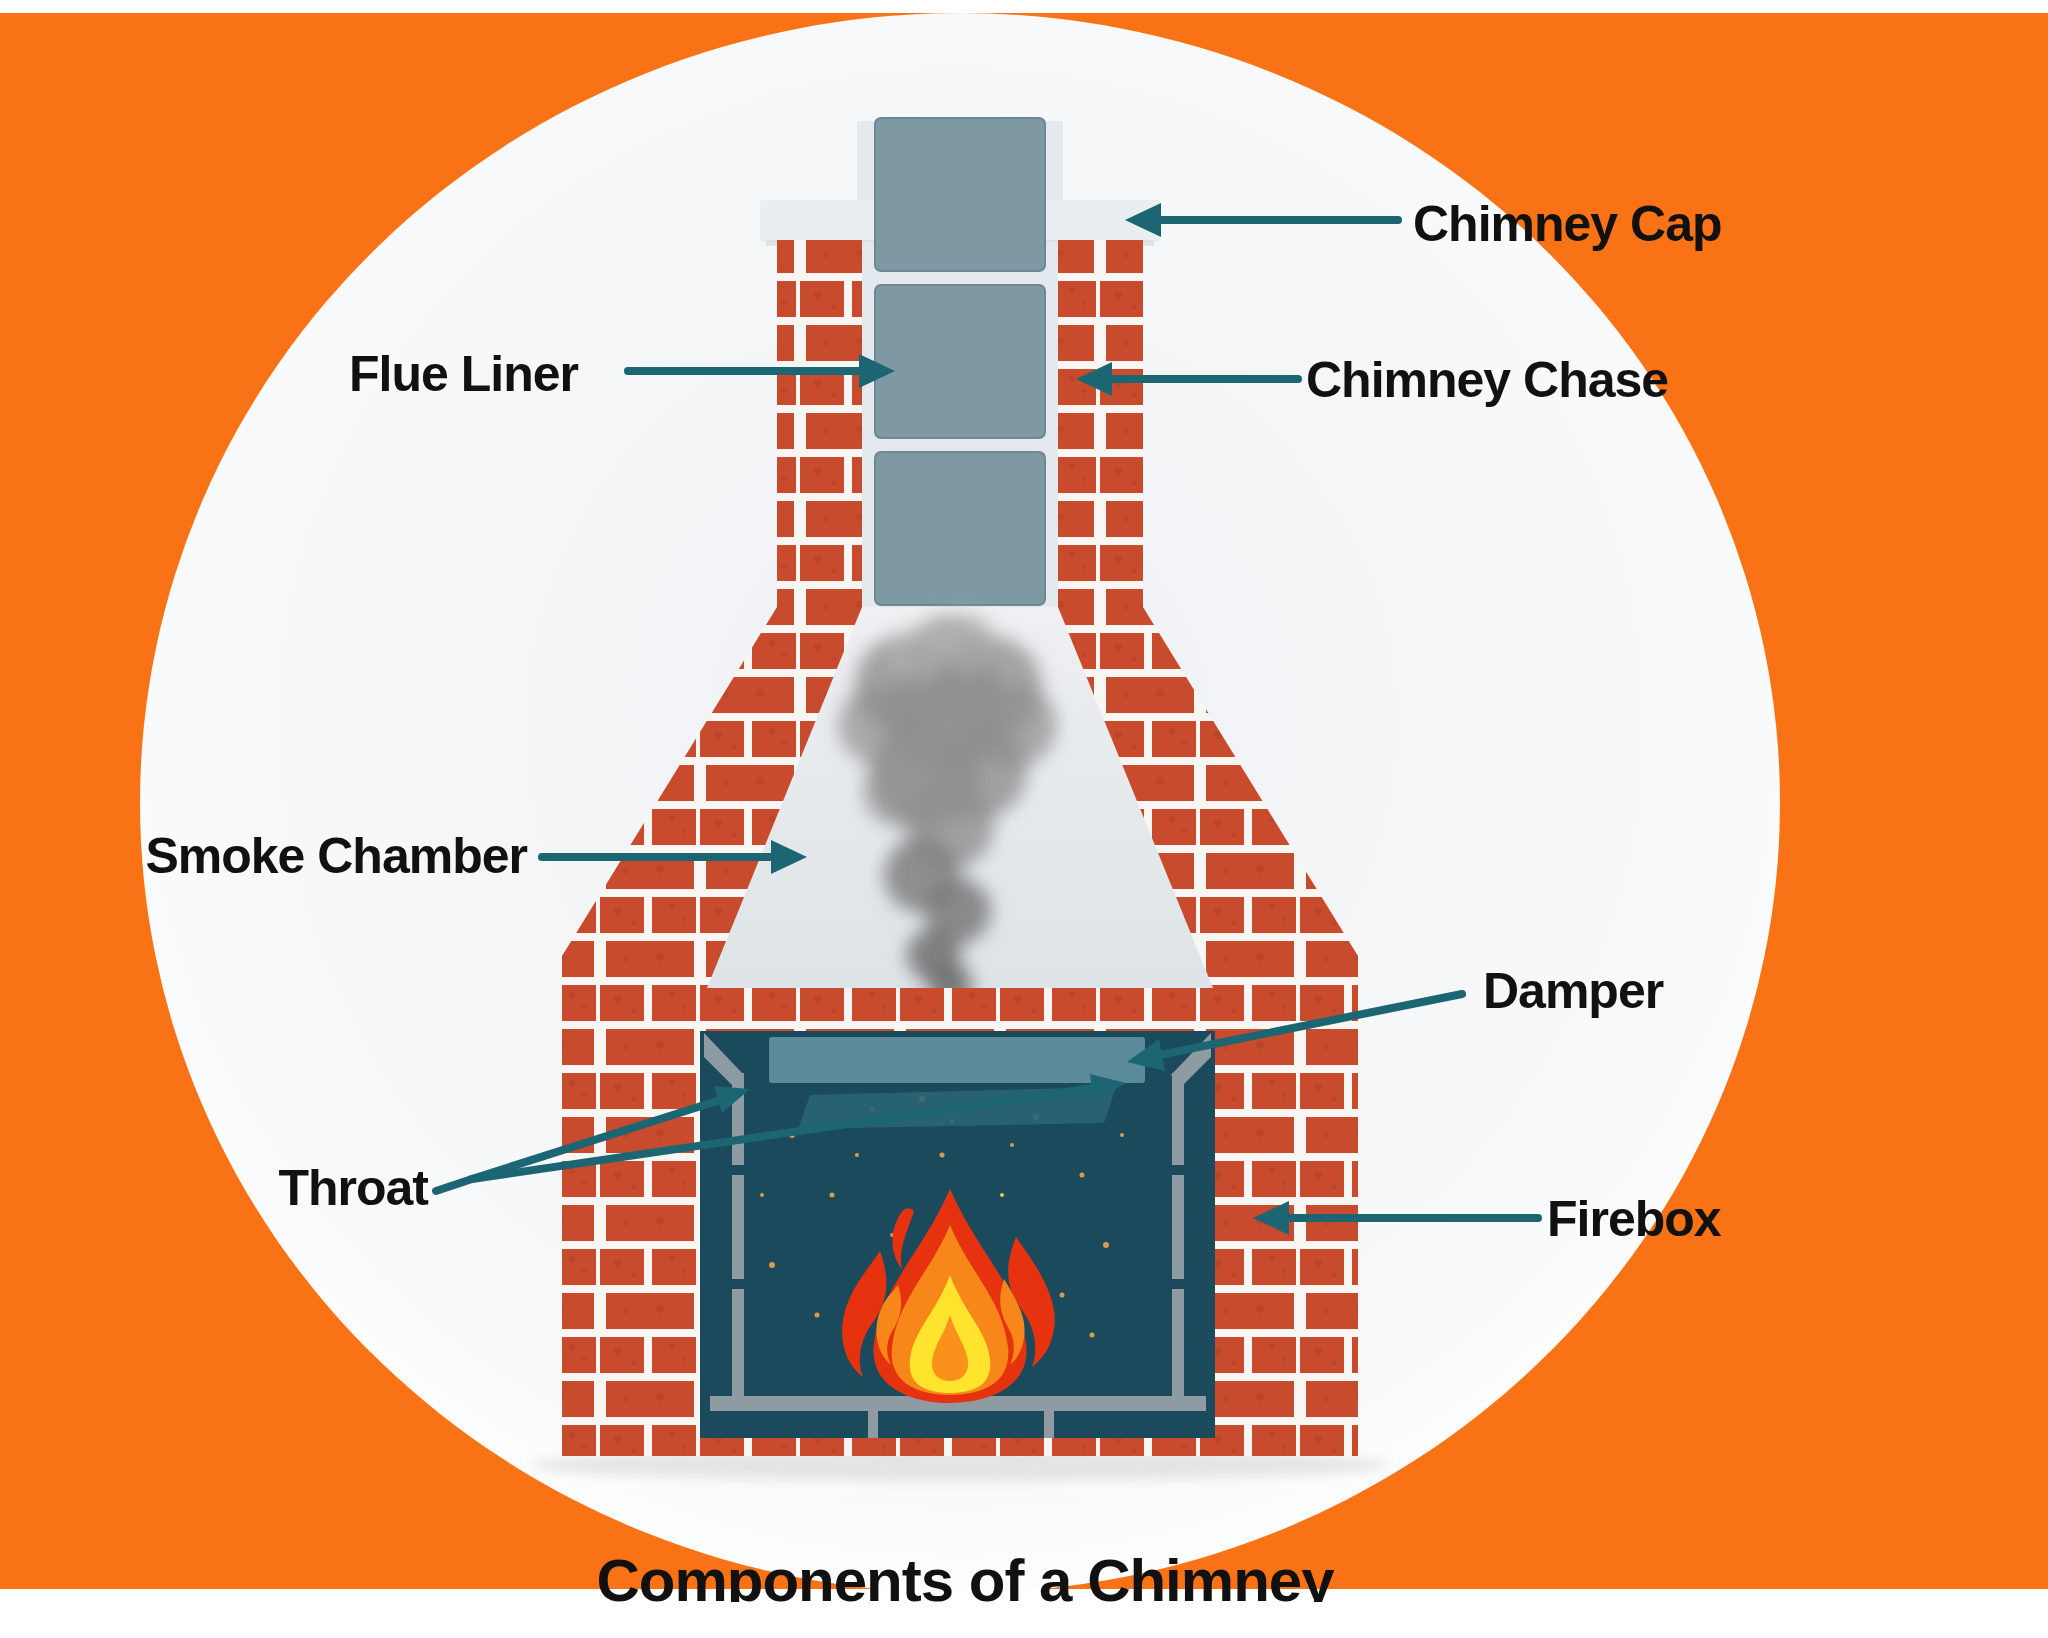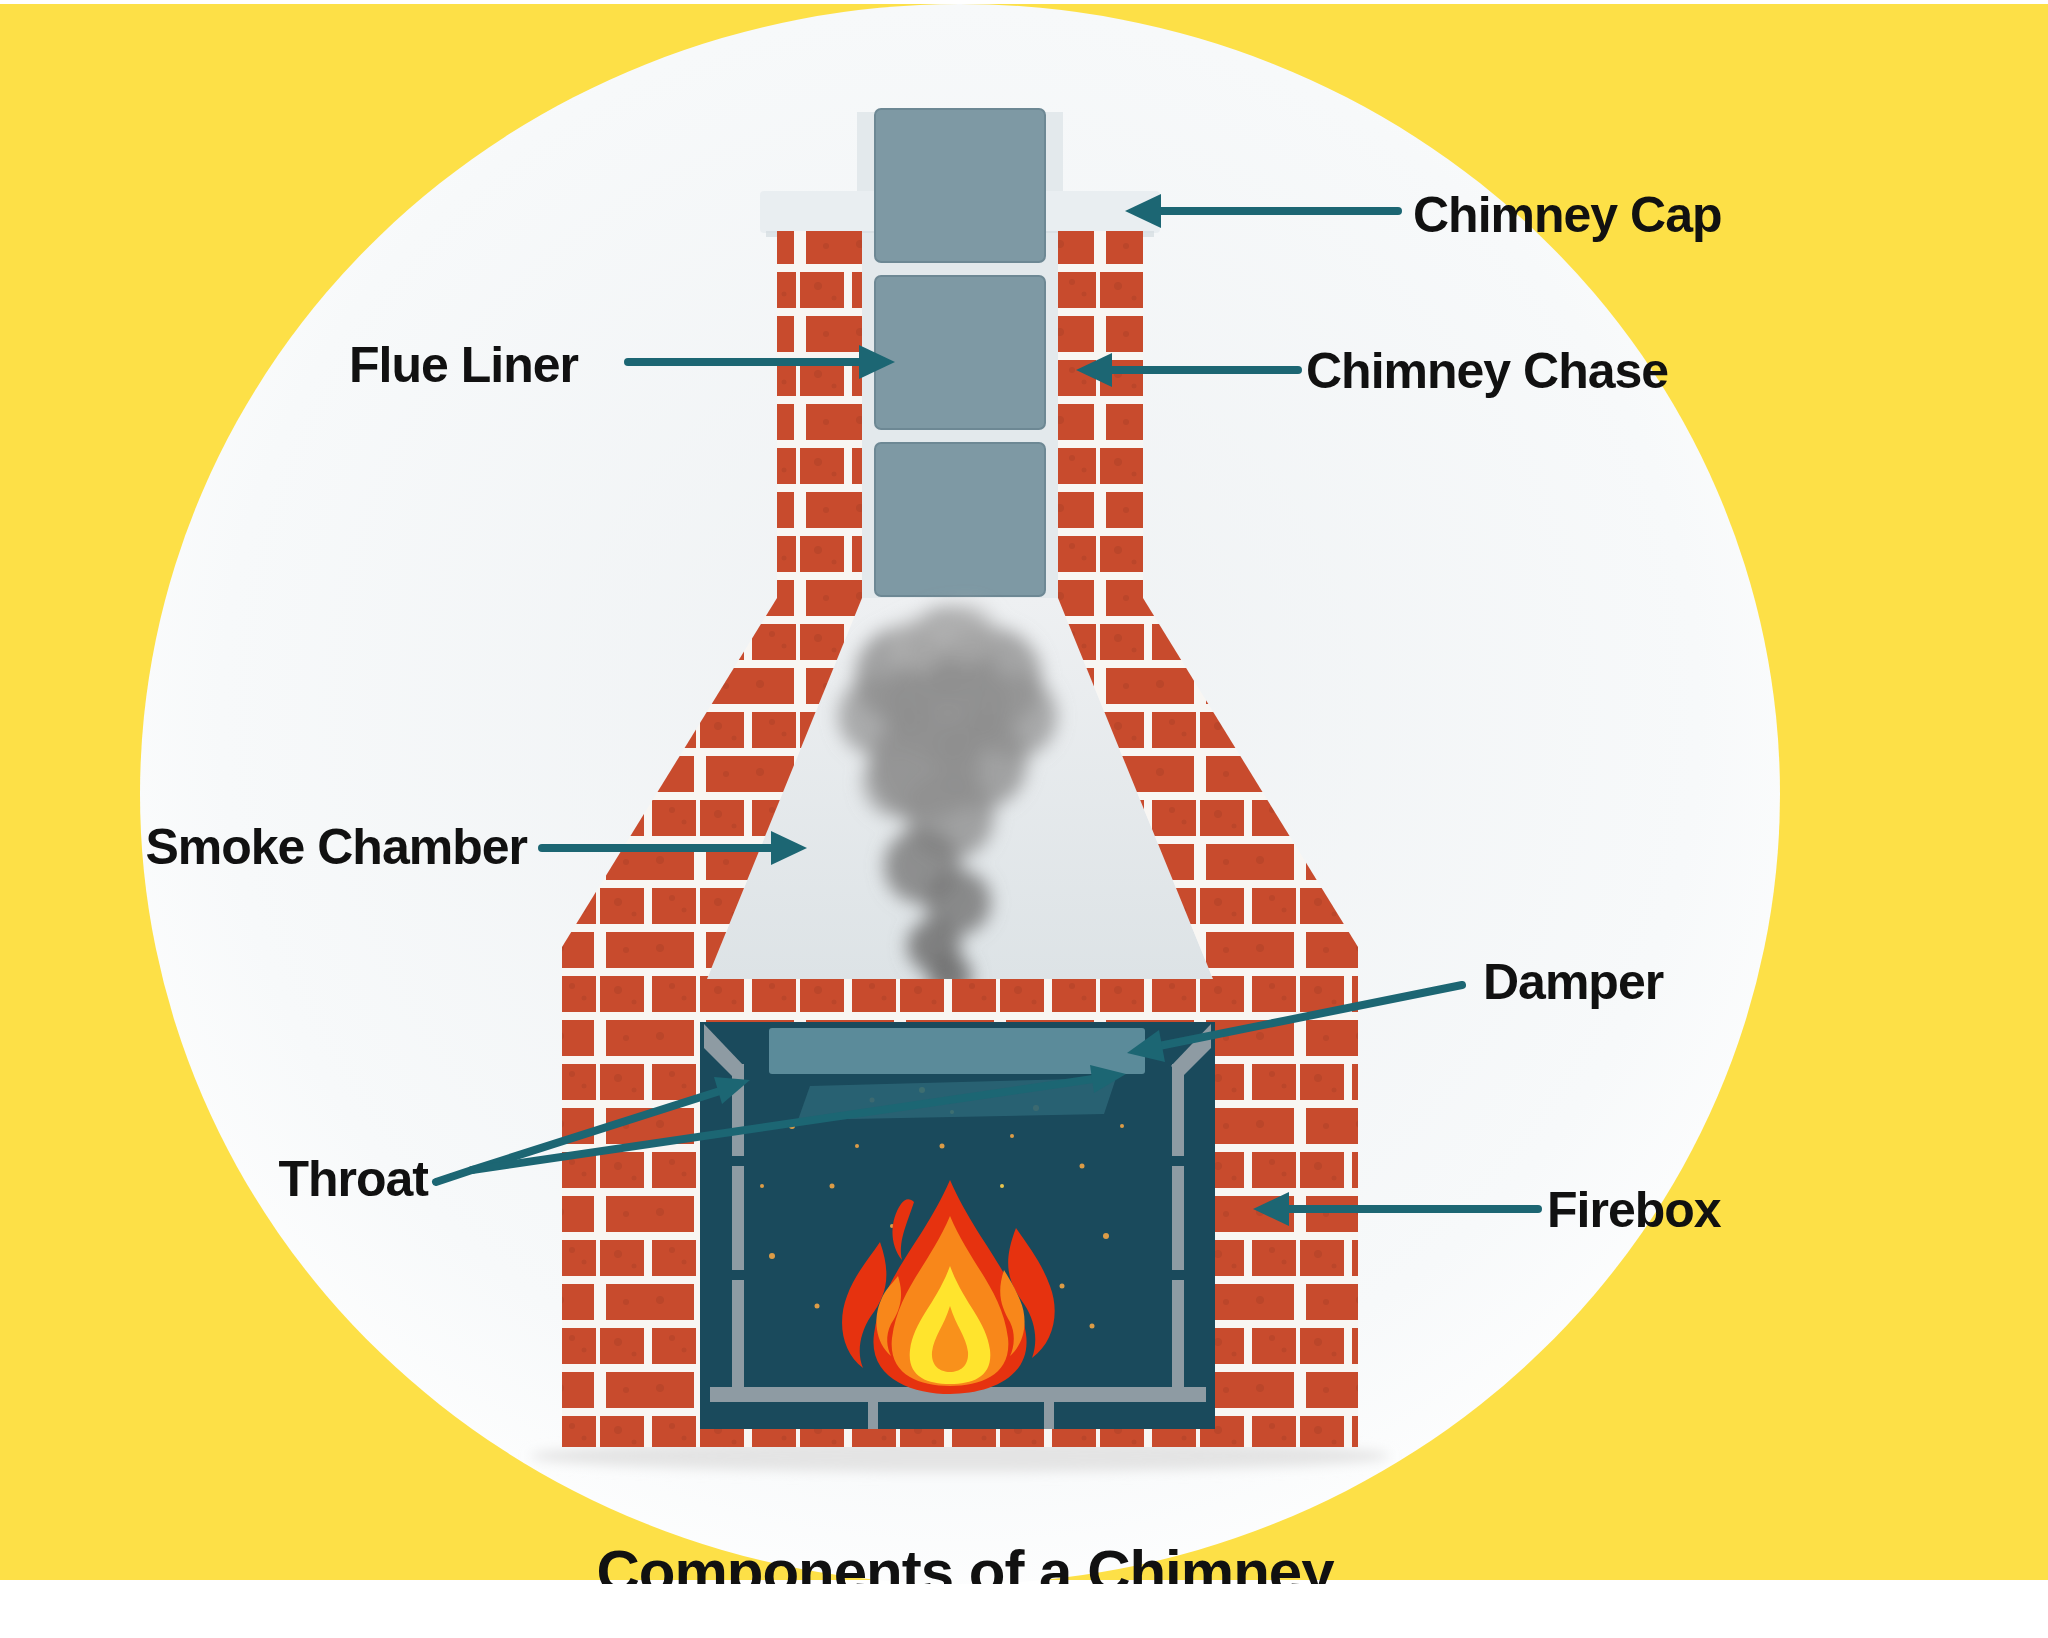--- a/index.html
+++ b/index.html
@@ -1,17 +1,17 @@
 <!DOCTYPE html>
 <html><head>
 <meta charset="utf-8">
 <style>
   html,body{margin:0;padding:0;background:#ffffff;}
   body{font-family:"Liberation Sans", sans-serif;}
-  .stage{width:2048px;height:1576px;position:relative;background:#fde047;margin:4px auto;max-width:100%;}
+  .stage{width:2048px;height:1576px;position:relative;background:#f97316;margin:13px auto;max-width:100%;}
   svg{display:block;width:100%;height:auto;}
   text{font-family:"Liberation Sans","DejaVu Sans",sans-serif;}
   .lbl{font-weight:bold;font-size:50px;letter-spacing:-1px;}
   .ttl{font-weight:bold;font-size:60px;letter-spacing:-1px;}
 </style>
 </head>
 <body>
 
 <div class="stage">
 <svg viewBox="0 0 2048 1638" xmlns="http://www.w3.org/2000/svg">

